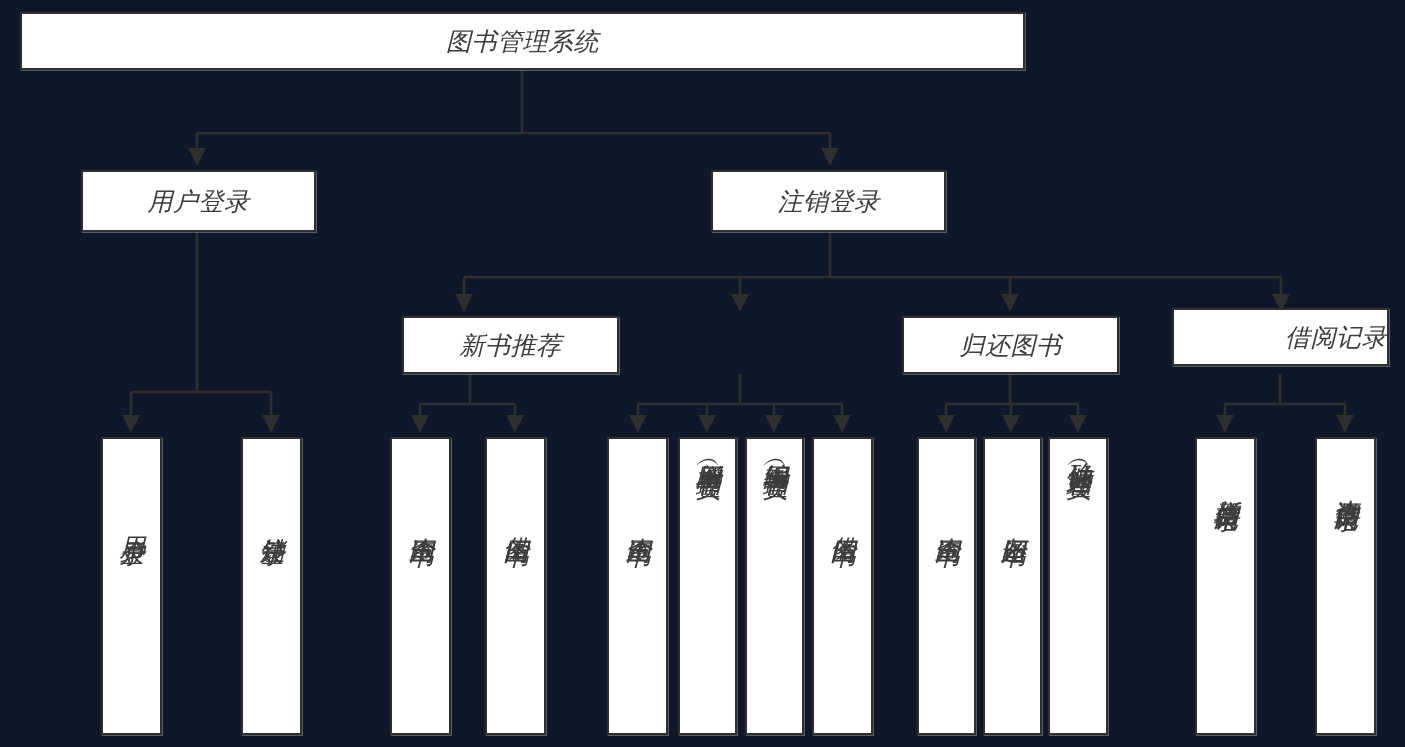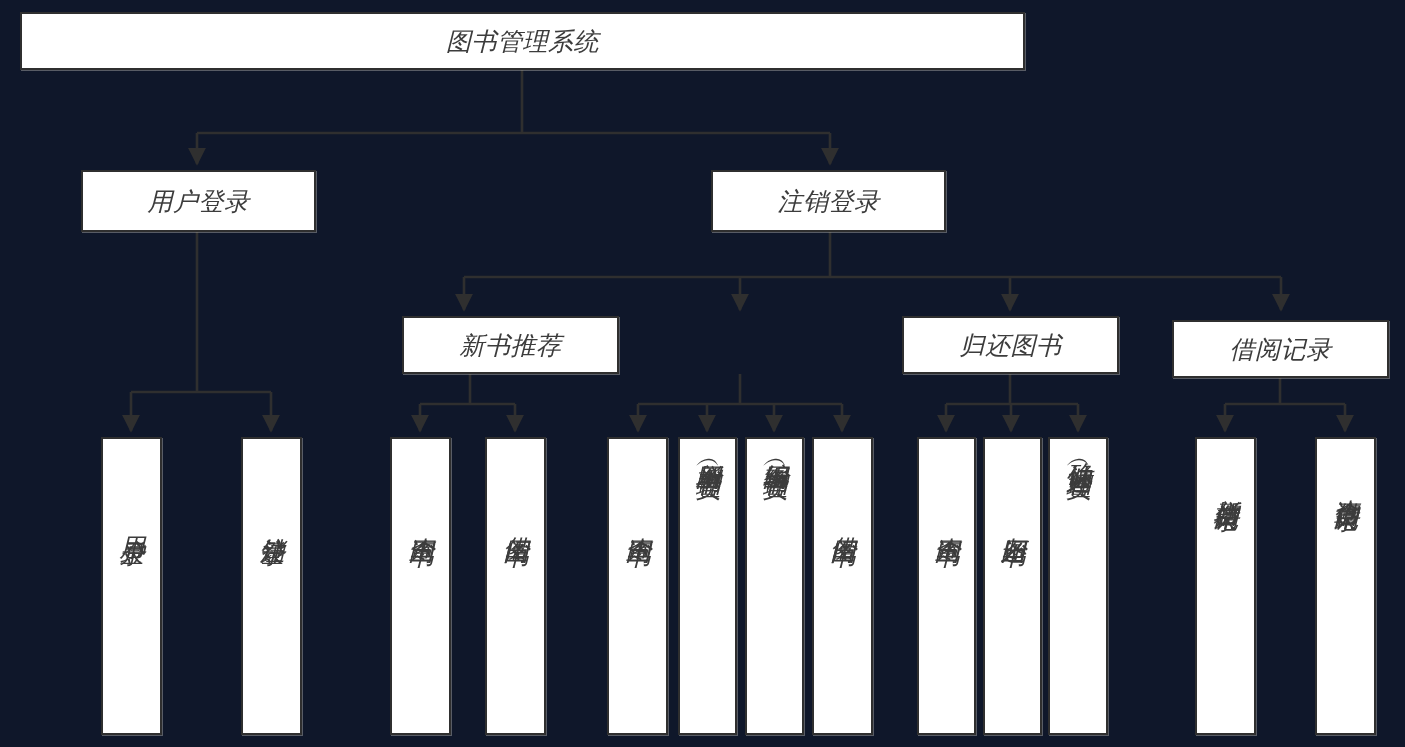--- a/index.html
+++ b/index.html
@@ -146,21 +146,21 @@
 
   <div class="node horiz" style="left:362px; top:316px; width:217px; height:58px;margin-left:40px;">
     <span class="label">新书推荐</span>
   </div>
 
 
   <div class="node horiz" style="left:902px; top:316px; width:217px; height:58px;">
     <span class="label">归还图书</span>
   </div>
 
-  <div class="node horiz" style="left:1172px; top:320px; width:217px; height:58px;">
+  <div class="node horiz" style="left:1172px; top:308px; width:217px; height:58px;justify-content:flex-end;">
     <span class="label">借阅记录</span>
   </div>
 
   <div class="node vert" style="left:101px; top:437px; width:61px; height:298px; padding-top:78px;">
     <span class="label">用户登录</span>
   </div>
 
   <div class="node vert" style="left:241px; top:437px; width:61px; height:298px; padding-top:78px;">
     <span class="label">注销登录</span>
   </div>

